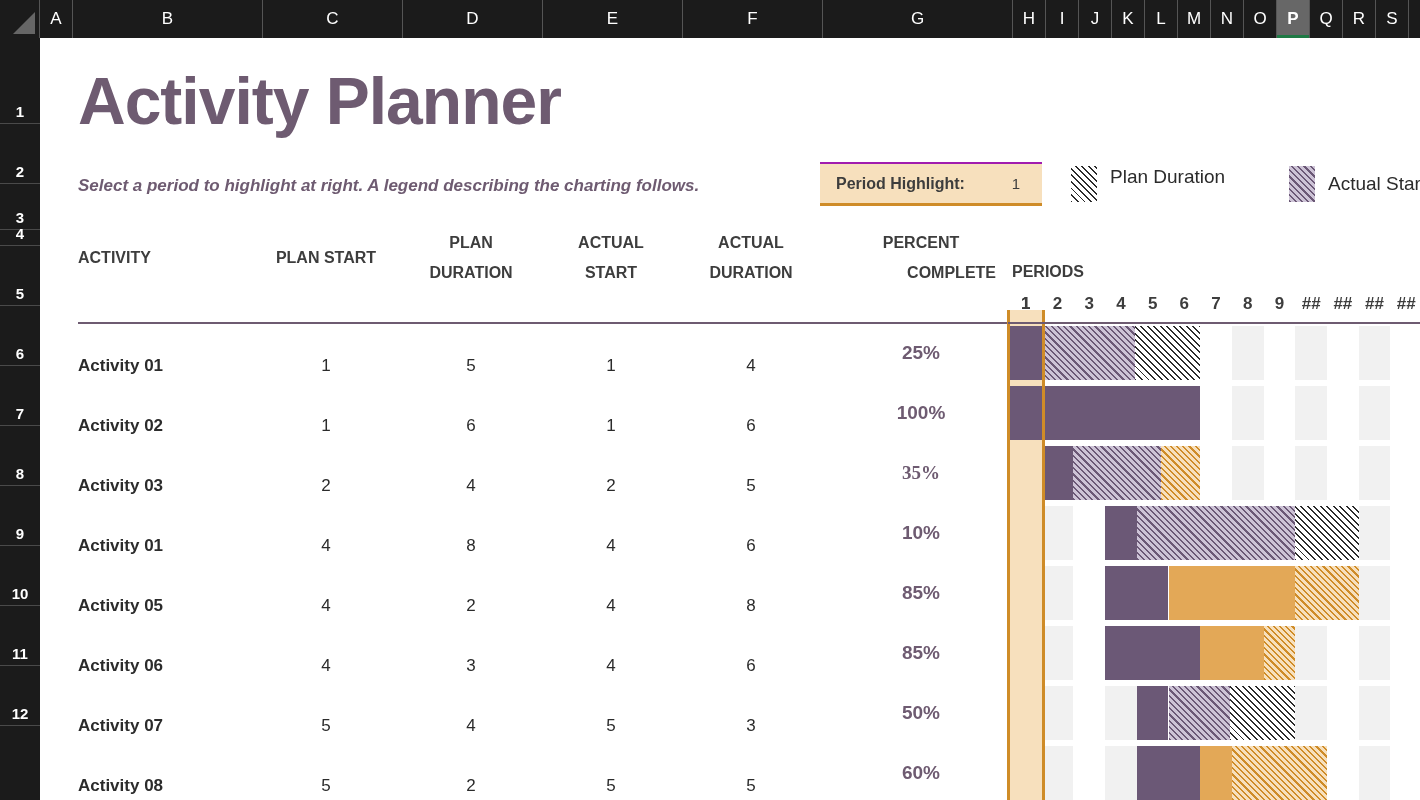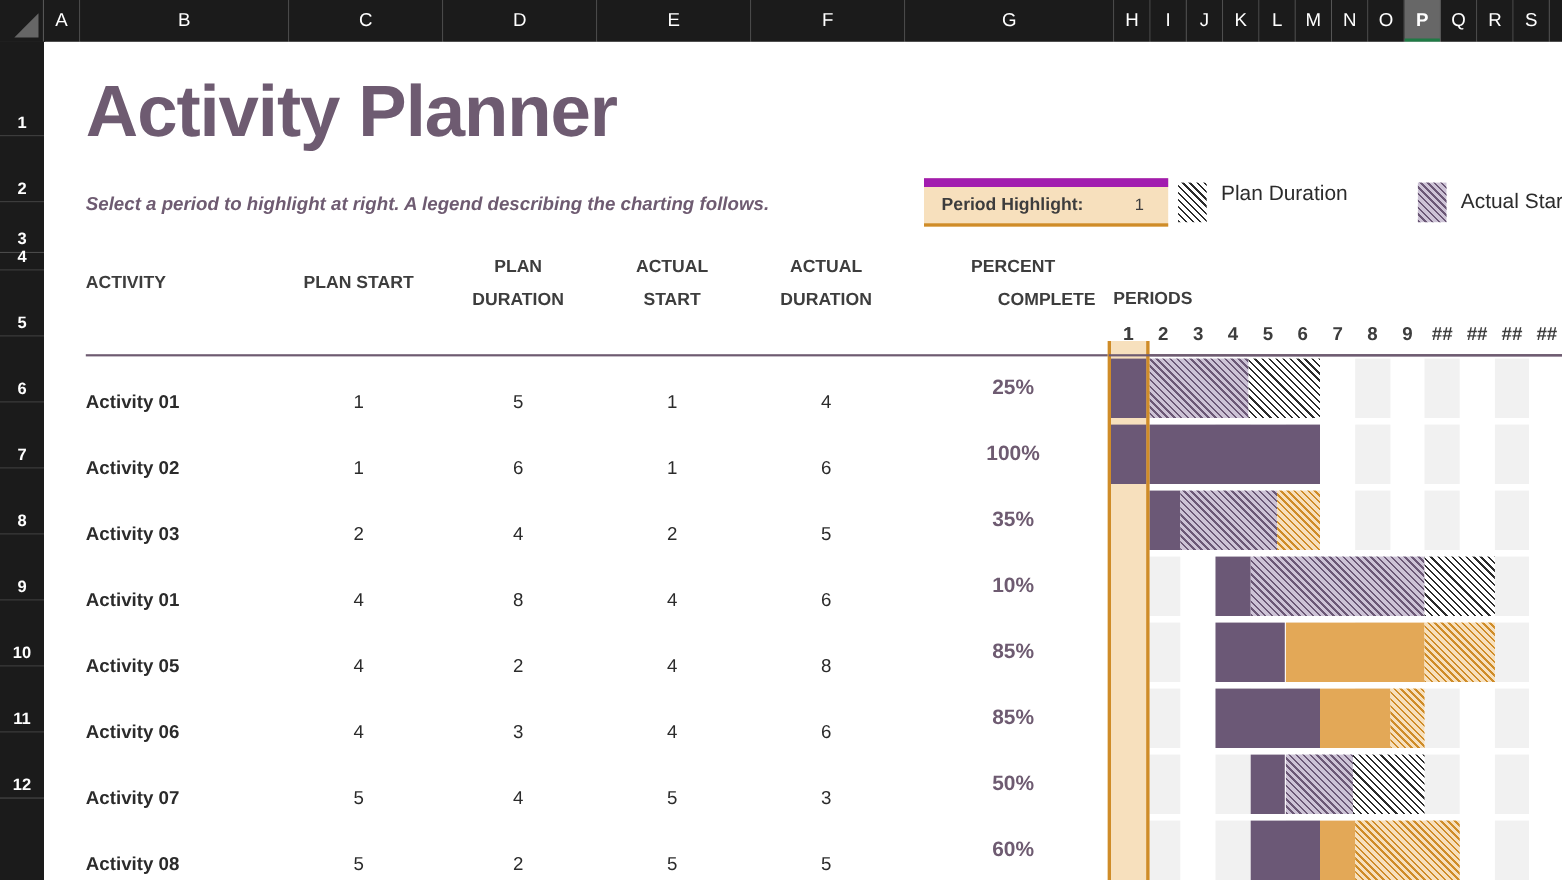--- a/index.html
+++ b/index.html
@@ -68,22 +68,22 @@
   .subtitle {
     position:absolute; left:37px; top:138px;
     font-size:17px; font-style:italic; font-weight:700;
     color:#6e5b71;
   }
 
   
   .ph-box {
     position:absolute; left:779px; top:124px; width:222px; height:44px;
     background:#f7e0bd;
-    border-top:8px solid #a21caf; border-bottom:3px solid #cf8c28;
-    display:flex; align-items:center;margin-left:20px;
+    border-top:2px solid #a21caf; border-bottom:3px solid #cf8c28;
+    display:flex; align-items:center;
   }
   .ph-label {
     font-size:16px; font-weight:700; color:#3d3d3d;
     margin-left:16px;
   }
   .ph-value {
     font-size:15px; color:#3d3d3d; margin-left:auto; margin-right:22px;
   }
 
   
@@ -263,21 +263,21 @@
           <div class="cell" style="left: 500px; width: 140px; top: 32px;">1</div>
           <div class="cell" style="left: 640px; width: 140px; top: 32px;">6</div>
           <div class="cell pct" style="left: 805px; width: 150px; top: 18px;">100%</div>
         </div>
         <div class="act-row" style="top: 406px; height: 60px;">
           <div class="cell name" style="left: 37px; width: 180px; top: 32px;">Activity 03</div>
           <div class="cell" style="left: 215px; width: 140px; top: 32px;">2</div>
           <div class="cell" style="left: 360px; width: 140px; top: 32px;">4</div>
           <div class="cell" style="left: 500px; width: 140px; top: 32px;">2</div>
           <div class="cell" style="left: 640px; width: 140px; top: 32px;">5</div>
-          <div class="cell pct" style="left: 805px; width: 150px; top: 18px;">35%</div>
+          <div class="cell pct" style="left: 805px; width: 150px; top: 18px; font-family: Liberation Serif, serif;">35%</div>
         </div>
         <div class="act-row" style="top: 466px; height: 60px;">
           <div class="cell name" style="left: 37px; width: 180px; top: 32px;">Activity 01</div>
           <div class="cell" style="left: 215px; width: 140px; top: 32px;">4</div>
           <div class="cell" style="left: 360px; width: 140px; top: 32px;">8</div>
           <div class="cell" style="left: 500px; width: 140px; top: 32px;">4</div>
           <div class="cell" style="left: 640px; width: 140px; top: 32px;">6</div>
           <div class="cell pct" style="left: 805px; width: 150px; top: 18px;">10%</div>
         </div>
         <div class="act-row" style="top: 526px; height: 60px;">

